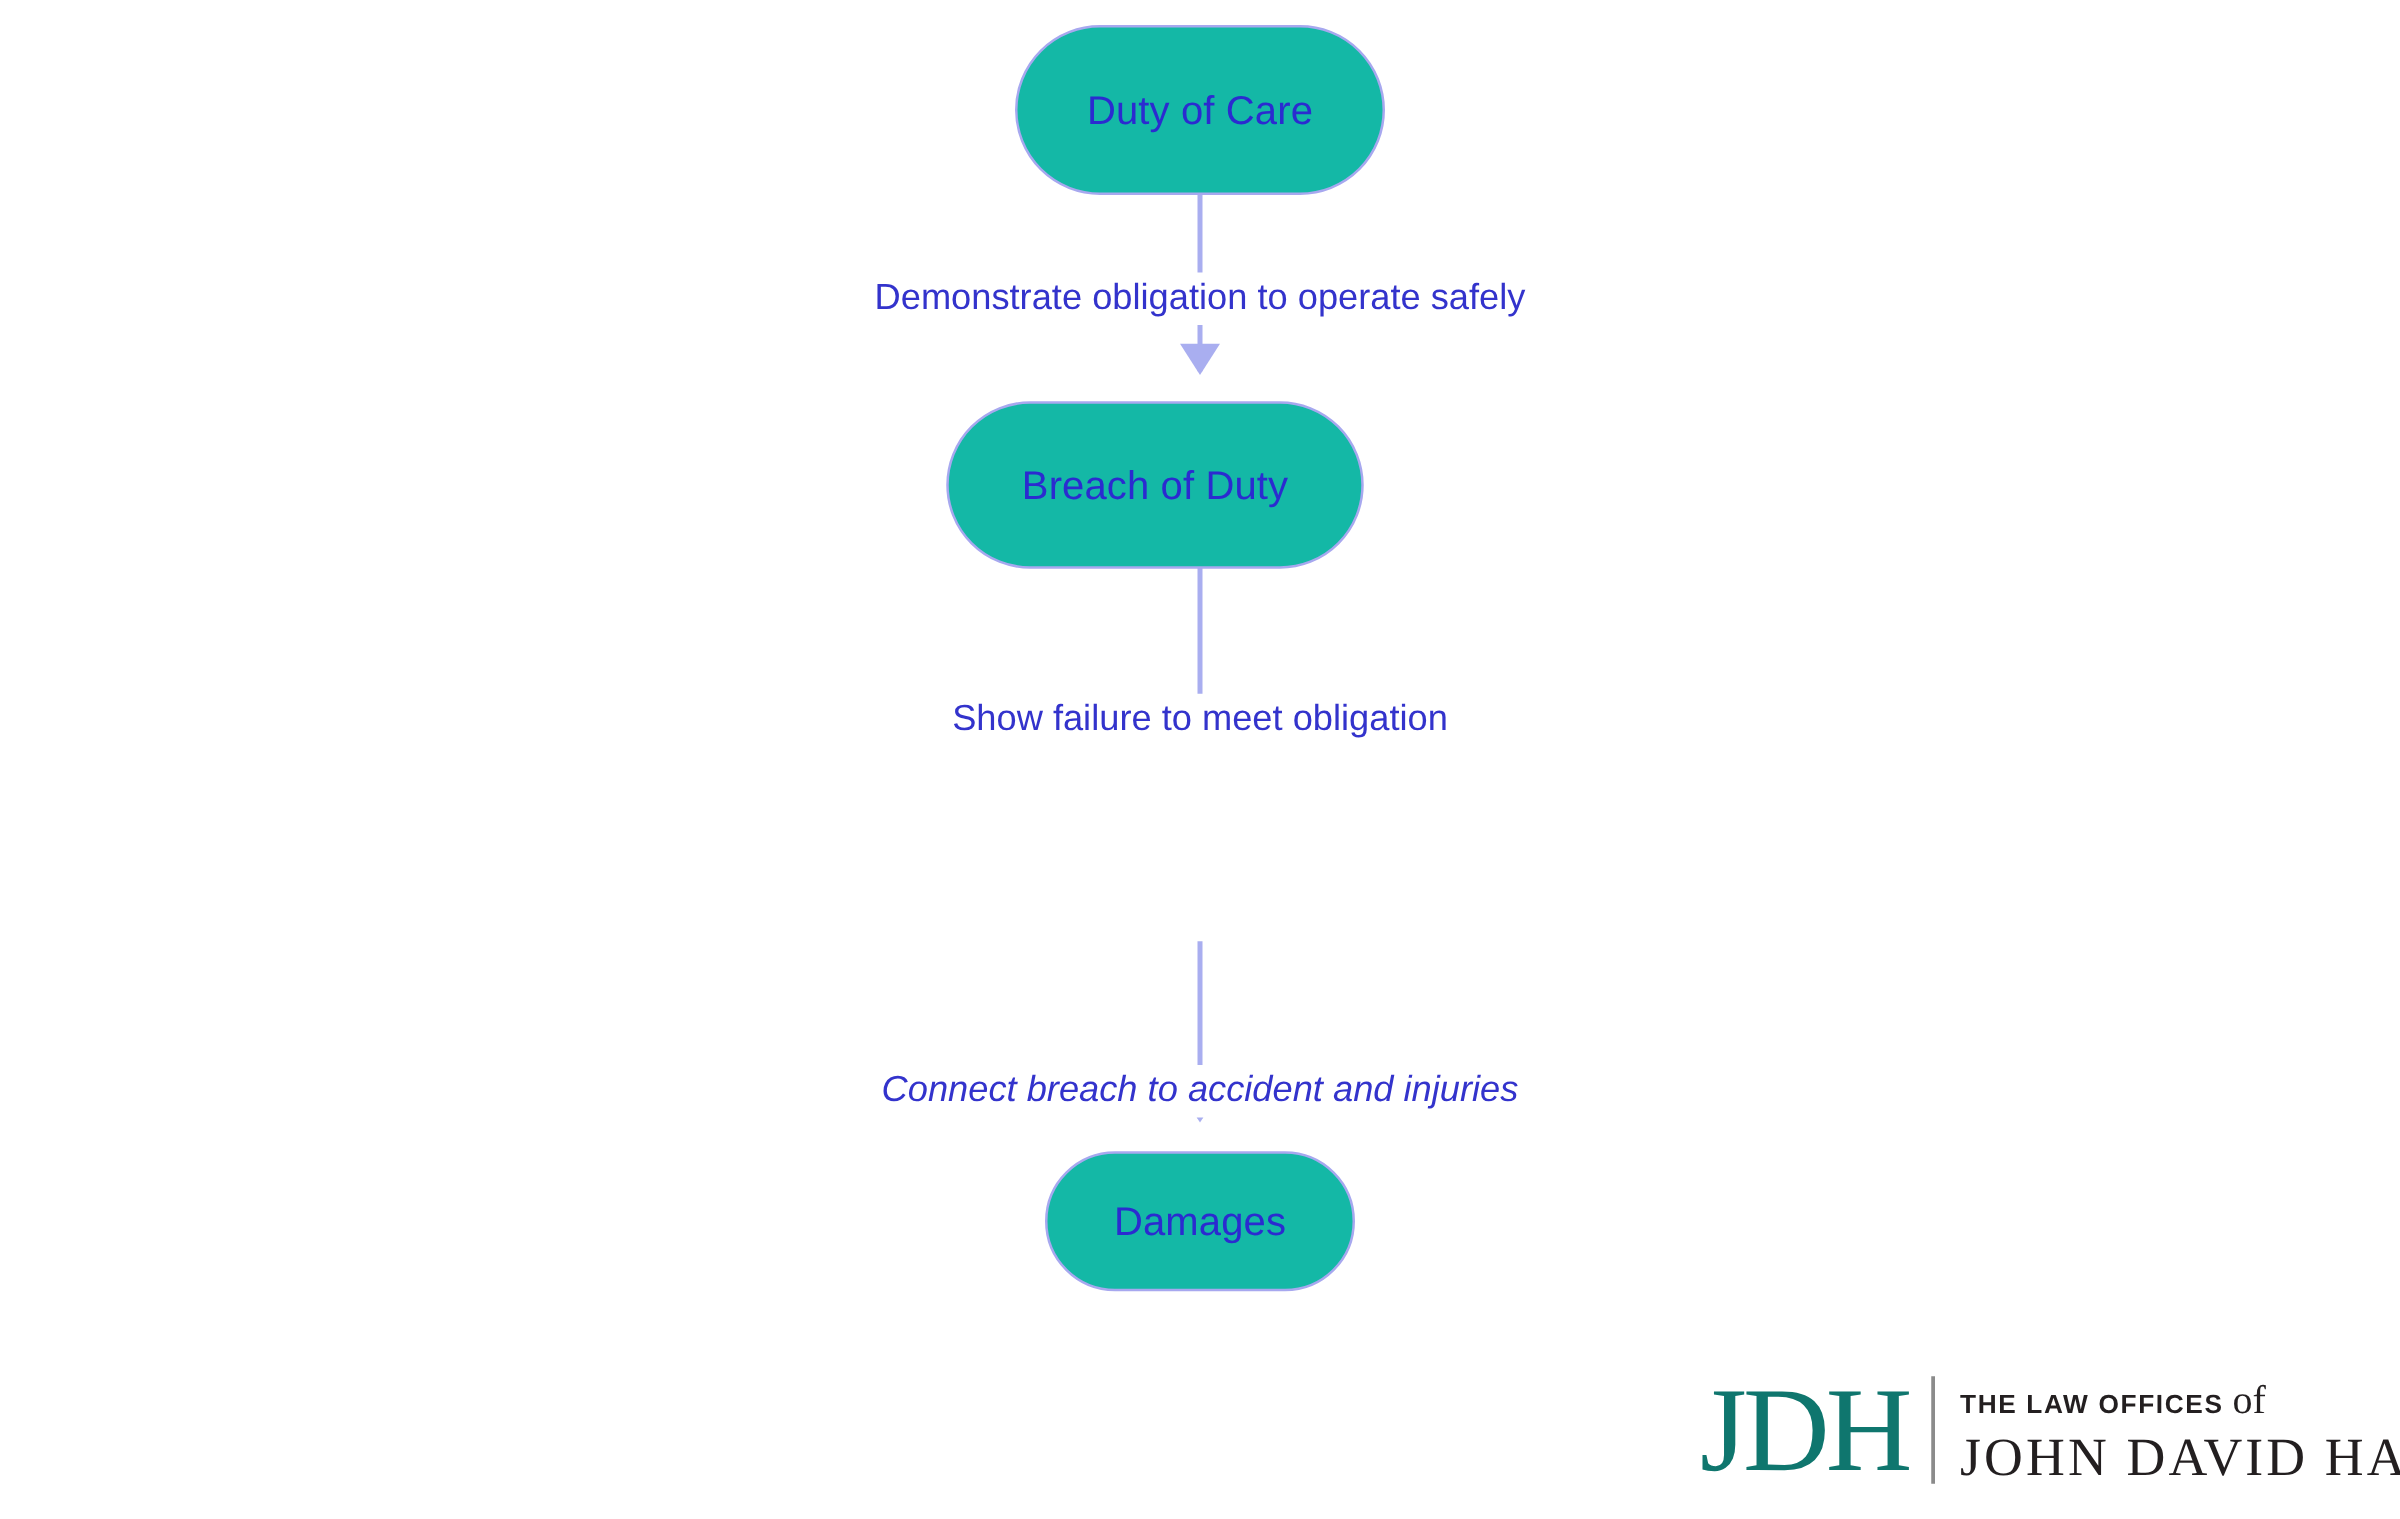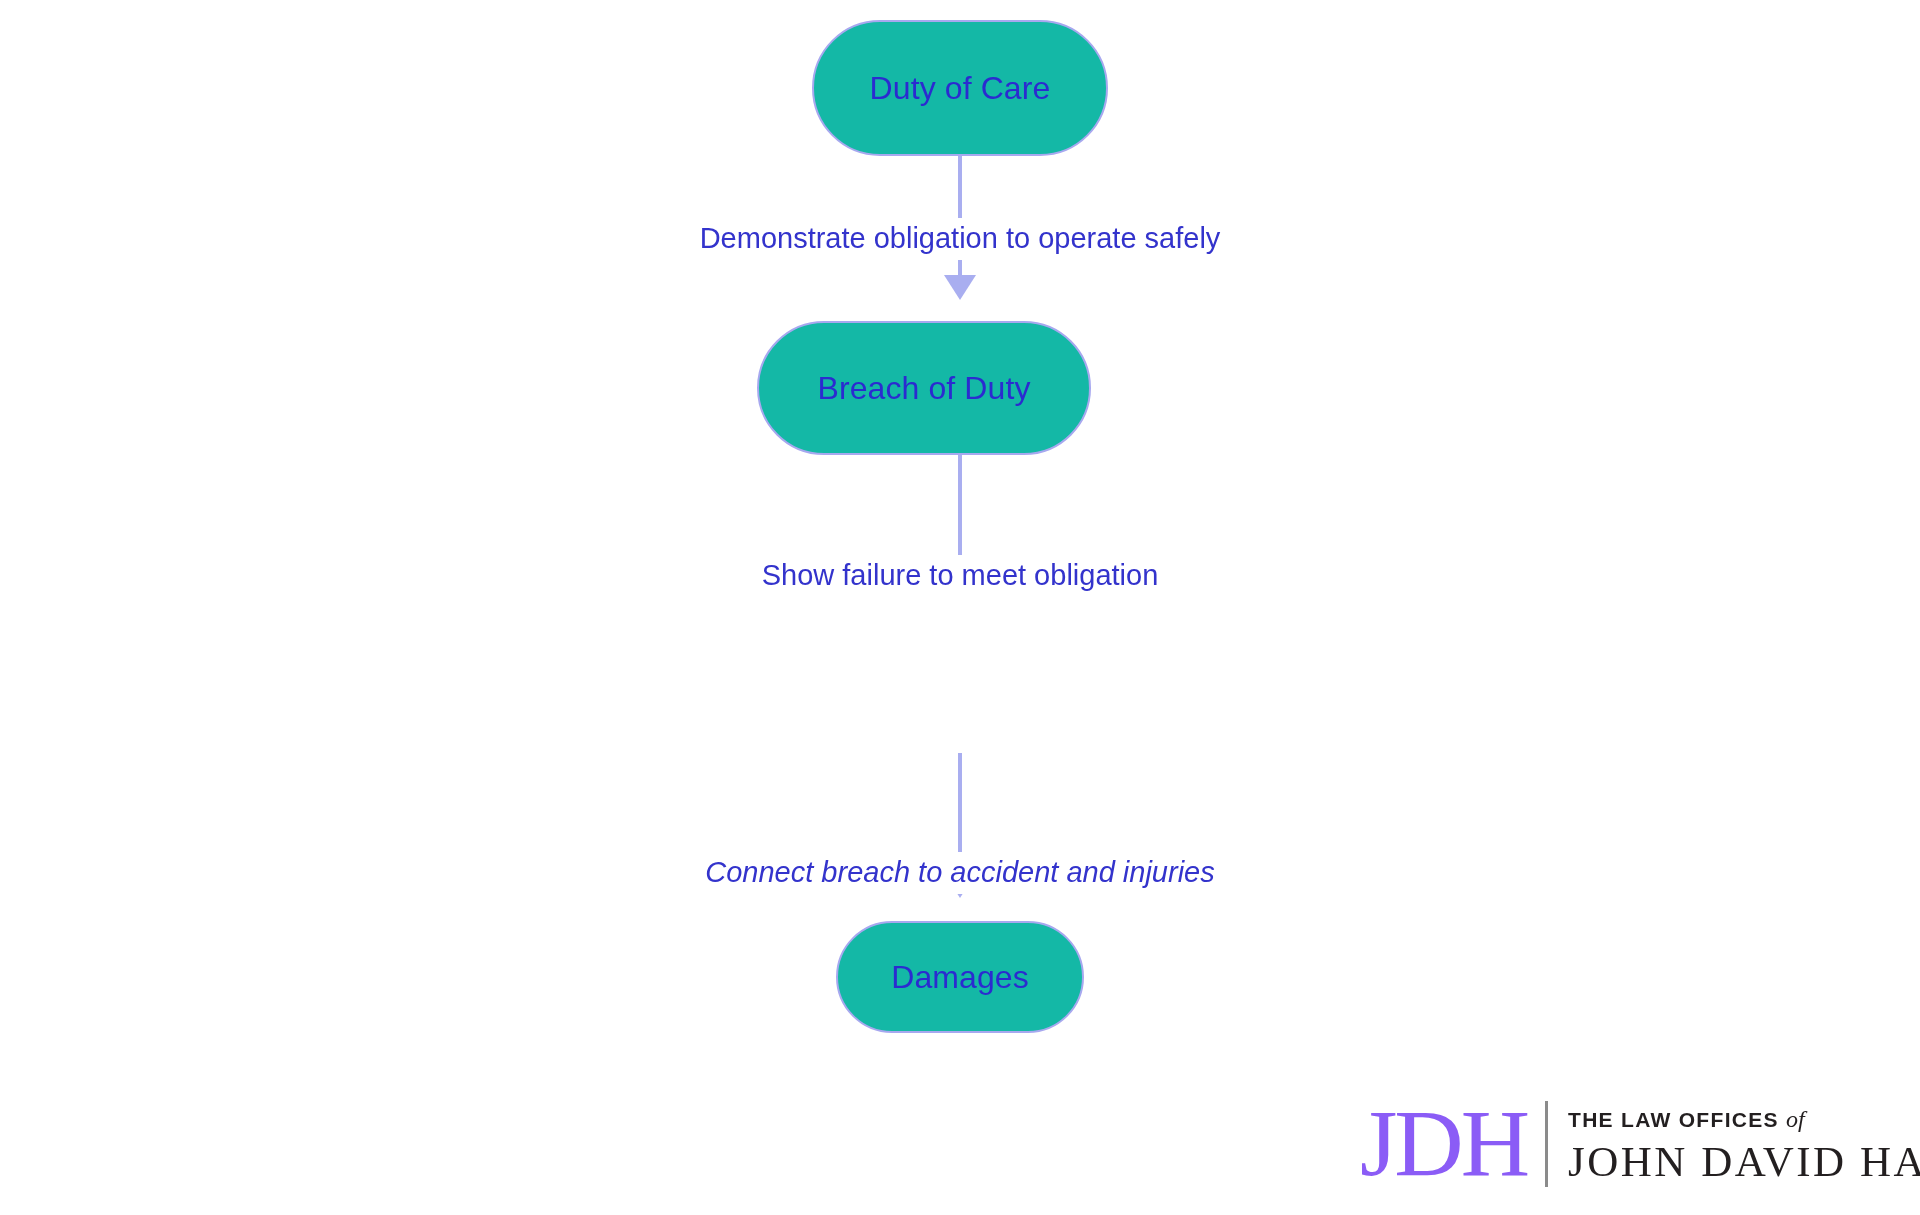--- a/index.html
+++ b/index.html
@@ -96,21 +96,21 @@
     left: 1360px;
     top: 1094px;
     display: flex;
     align-items: center;
     height: 100px;
   }
   #logo-mark {
     font-family: "Liberation Serif", serif;
     font-size: 96px;
     line-height: 0.82;
-    color: #8b5cf6;
+    color: #0f766e;
     letter-spacing: -3px;
     padding-right: 18px;
     font-weight: 400;
   }
   #logo-divider {
     width: 3px;
     height: 86px;
     background: #8b8b8b;
     margin-right: 20px;
   }
@@ -122,23 +122,22 @@
   #logo-tagline {
     font-family: "Liberation Sans", sans-serif;
     font-size: 21px;
     letter-spacing: 1.3px;
     color: #231f20;
     font-weight: 600;
     margin-bottom: 7px;
   }
   #logo-tagline .of {
     font-family: "Liberation Serif", serif;
-    font-style: italic;
     font-weight: 400;
-    font-size: 24px;
+    font-size: 32px;
     letter-spacing: 0;
     text-transform: none;
   }
   #logo-name {
     font-family: "Liberation Serif", serif;
     font-size: 43px;
     letter-spacing: 2.5px;
     color: #231f20;
     white-space: nowrap;
     line-height: 1;

